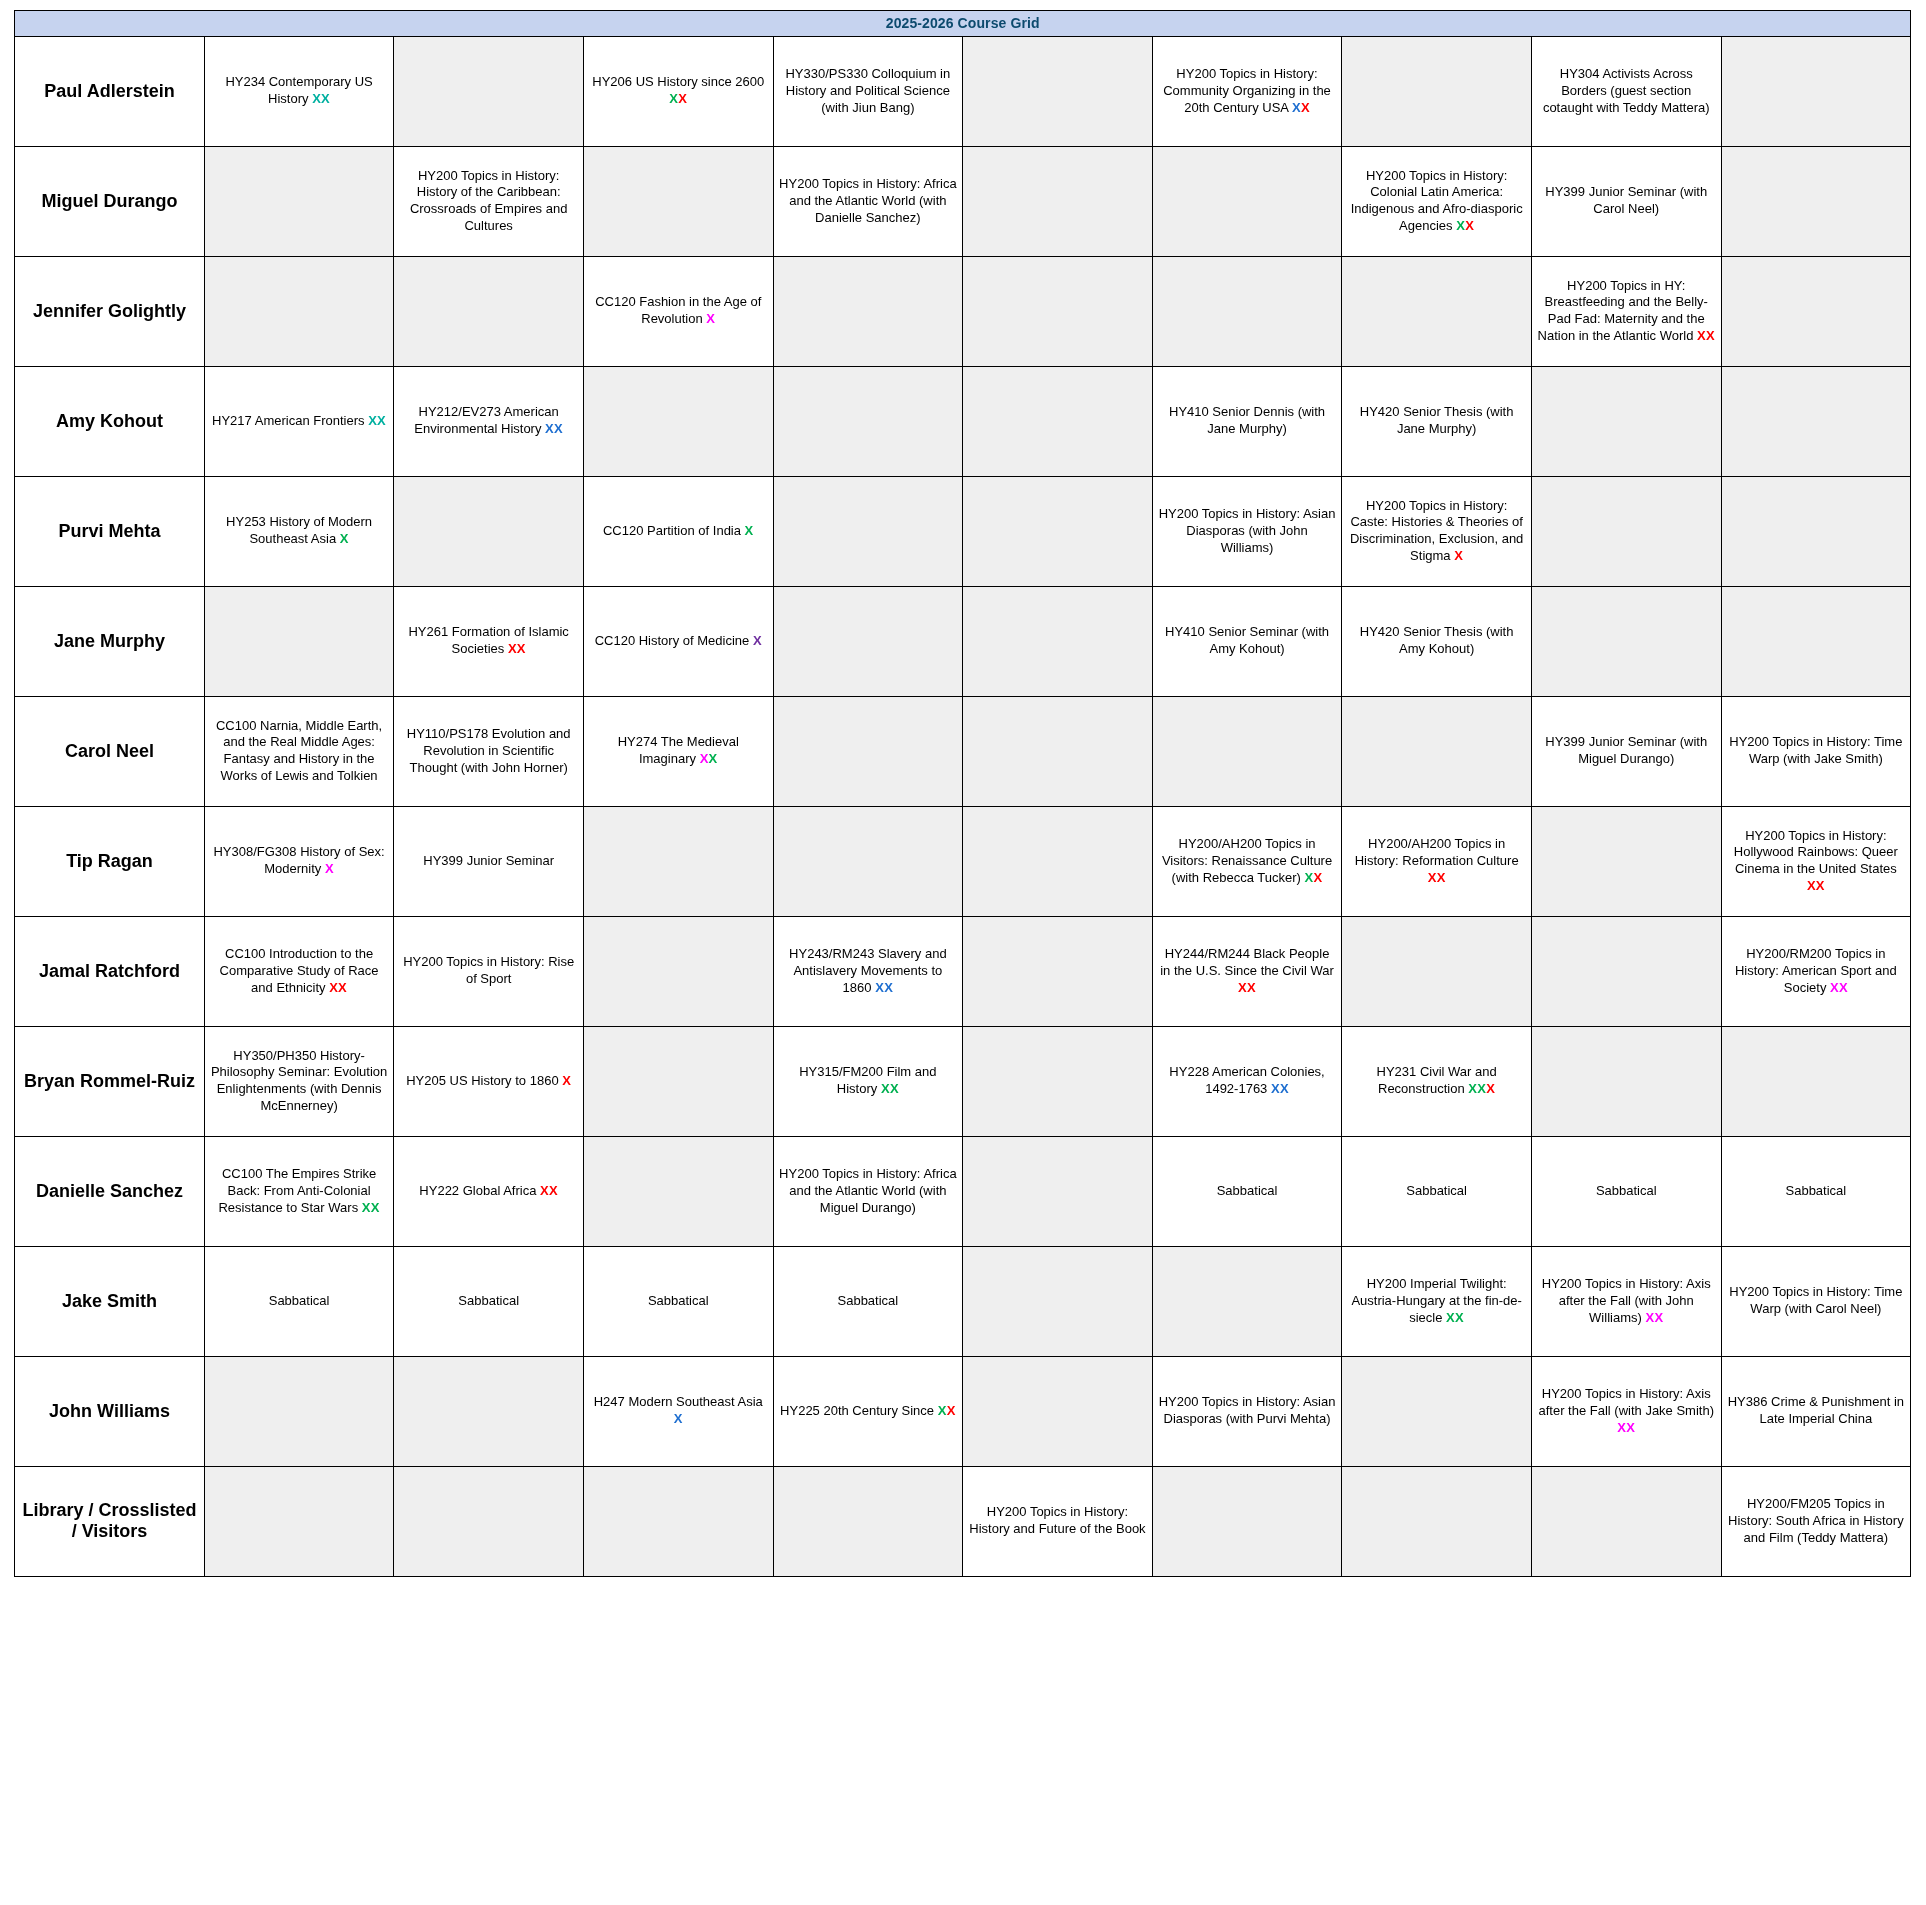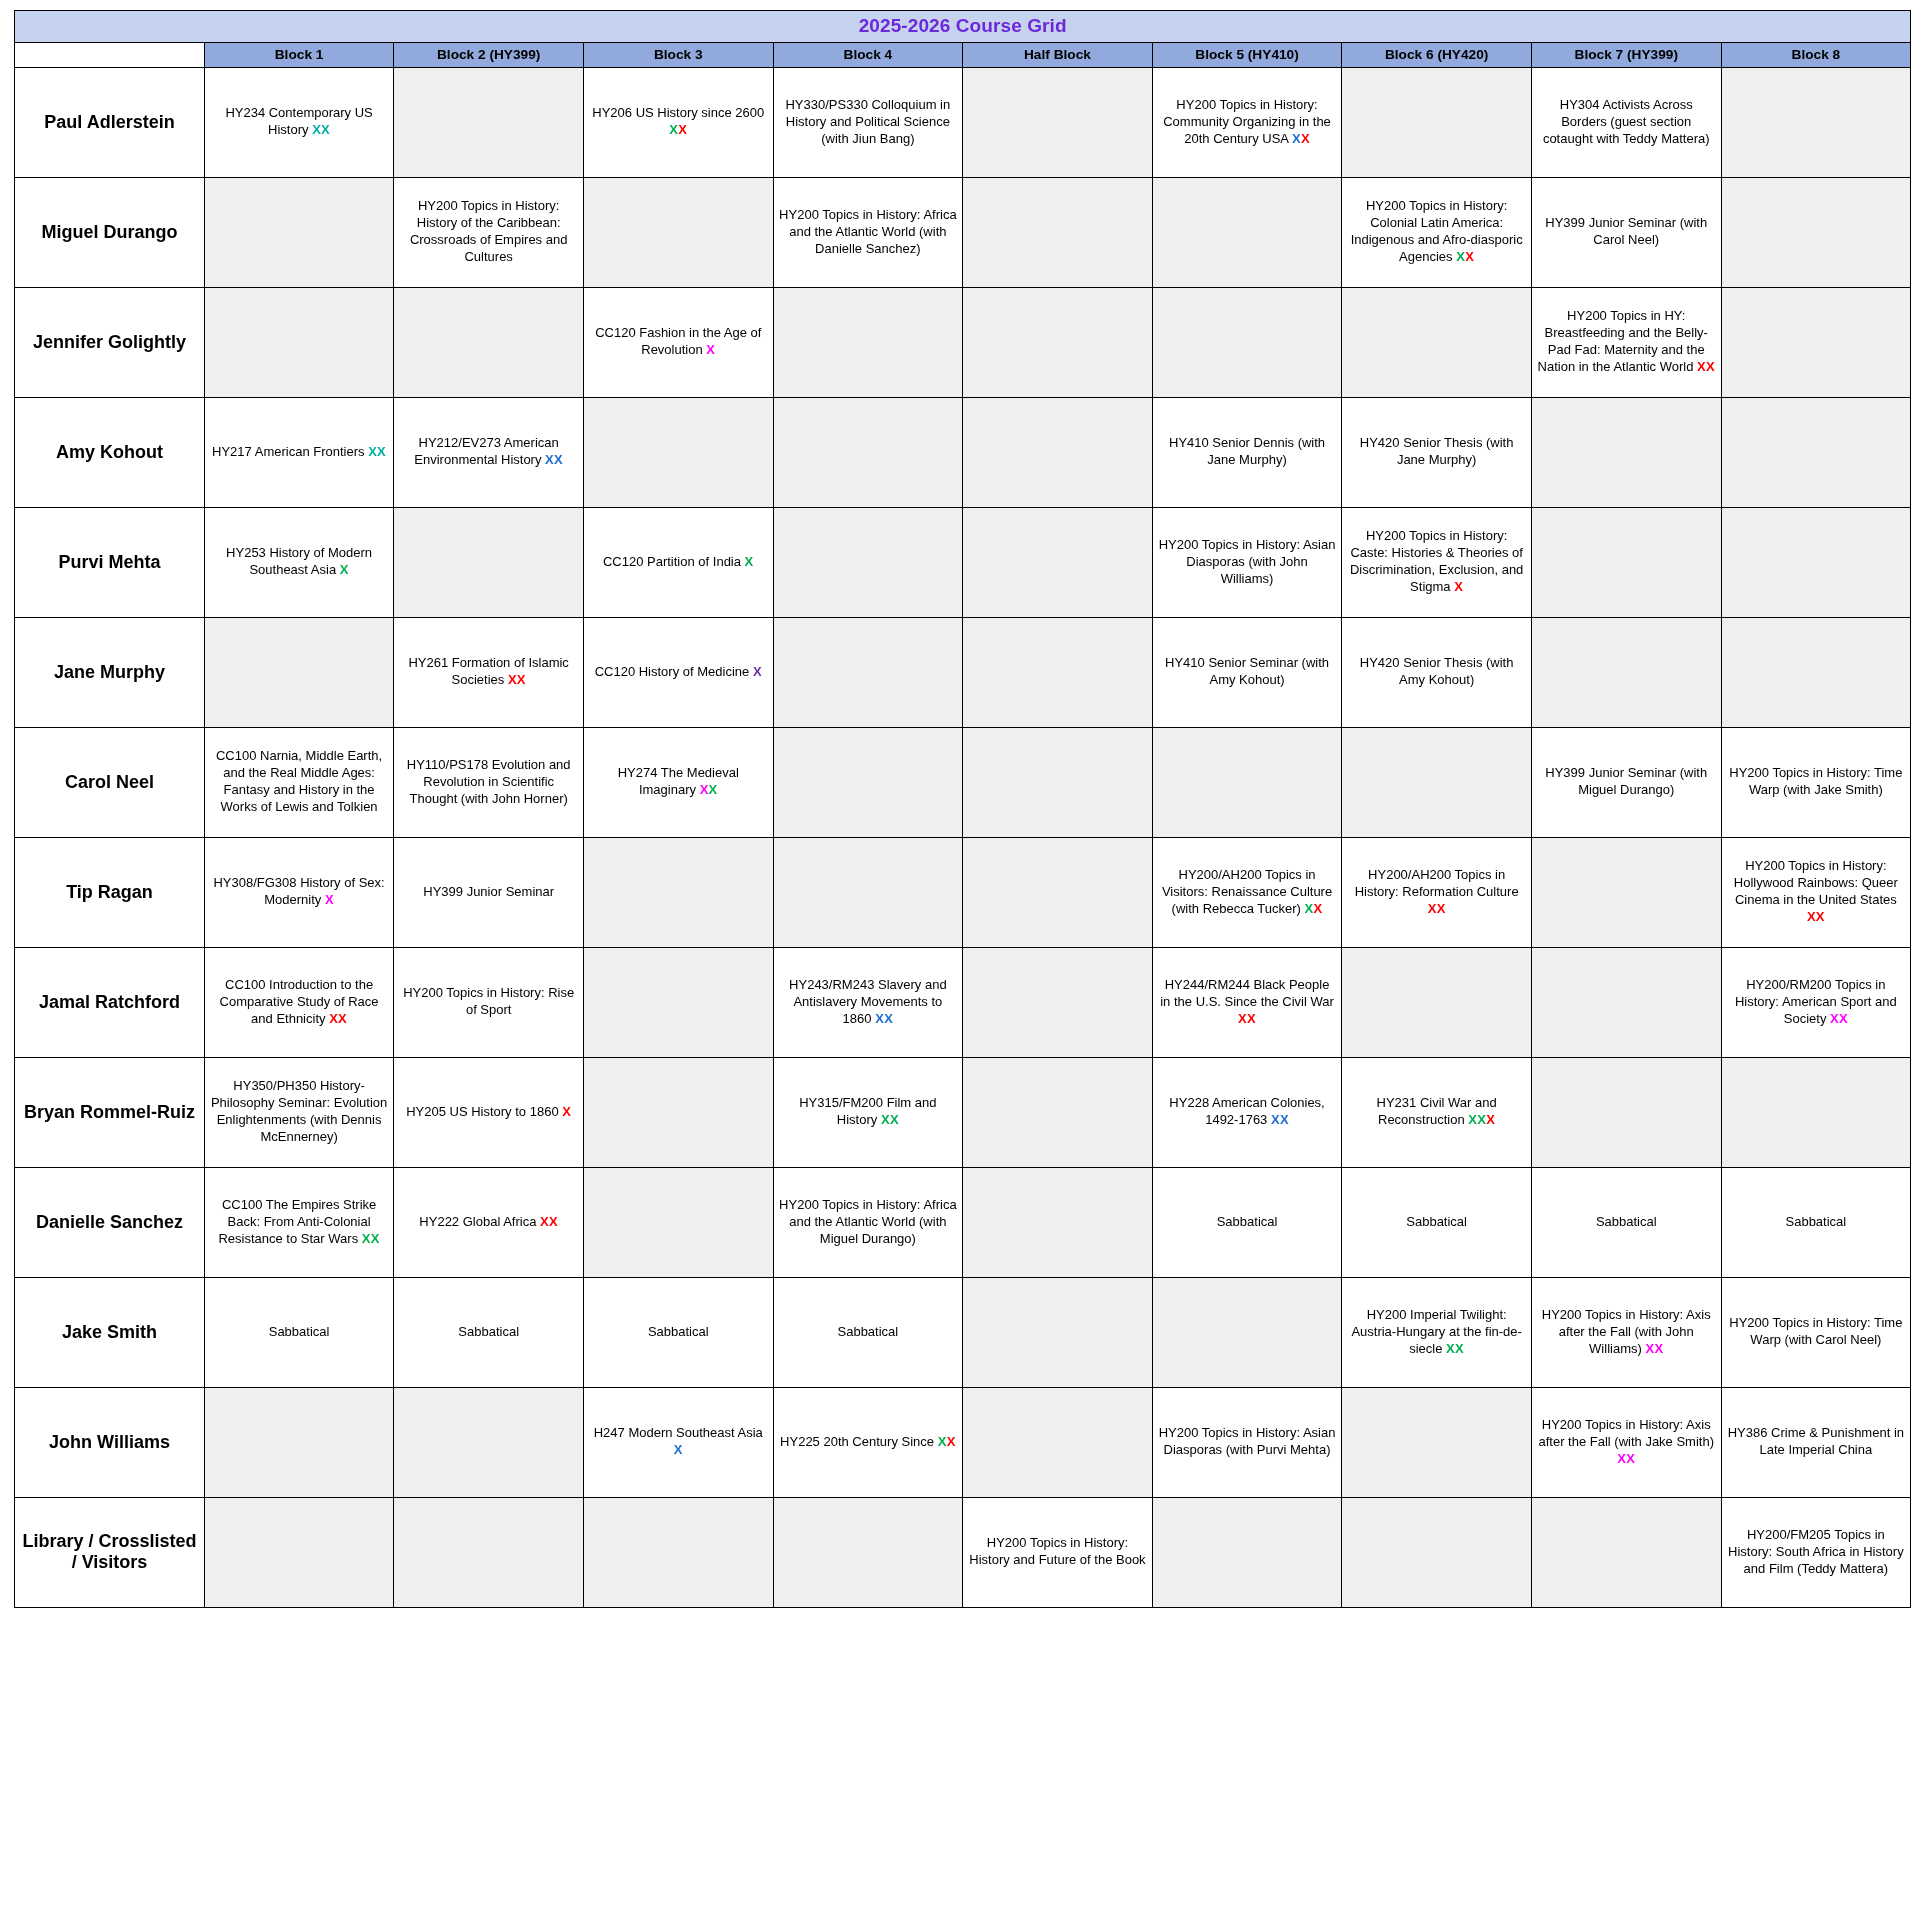--- a/index.html
+++ b/index.html
@@ -25,22 +25,22 @@
   table.grid td, table.grid th {
     border: 1.1px solid #000000;
     vertical-align: middle;
     text-align: center;
     padding: 4.4px 5.5px;
     box-sizing: border-box;
   }
   .title-cell {
     background: #c6d3ef;
     font-weight: bold;
-    font-size: 19px;
-    color: #6d28d9;
+    font-size: 14px;
+    color: #0c4a6e;
     padding: 5.5px 0;
     letter-spacing: 0.1px;
     margin-left: 21px;
   }
   .corner-cell {
     background: #ffffff;
     border-top: 1.6px solid #000000;
   }
   .header-cell {
     background: #91a9dc;
@@ -79,32 +79,20 @@
 </style>
 </head>
 <body>
 
 <div class="sheet">
   <table class="grid">
     <thead>
       <tr>
         <th class="title-cell" colspan="10">2025-2026 Course Grid</th>
       </tr>
-      <tr>
-        <th class="corner-cell"></th>
-        <th class="header-cell">Block 1</th>
-        <th class="header-cell">Block 2 (HY399)</th>
-        <th class="header-cell">Block 3</th>
-        <th class="header-cell">Block 4</th>
-        <th class="header-cell">Half Block</th>
-        <th class="header-cell">Block 5 (HY410)</th>
-        <th class="header-cell">Block 6 (HY420)</th>
-        <th class="header-cell">Block 7 (HY399)</th>
-        <th class="header-cell">Block 8</th>
-      </tr>
     </thead>
     <tbody id="grid-body">
         <tr>
           <td class="name-cell">Paul Adlerstein</td>
           <td class="course-cell"><span>HY234 Contemporary US History </span><span class="mark m-teal">XX</span></td>
           <td class="course-cell shaded"><span></span></td>
           <td class="course-cell"><span>HY206 US History since 2600 </span><span class="mark m-green">X</span><span class="mark m-red">X</span></td>
           <td class="course-cell"><span>HY330/PS330 Colloquium in History and Political Science (with Jiun Bang)</span></td>
           <td class="course-cell shaded"><span></span></td>
           <td class="course-cell"><span>HY200 Topics in History: Community Organizing in the 20th Century USA </span><span class="mark m-blue">X</span><span class="mark m-red">X</span></td>

